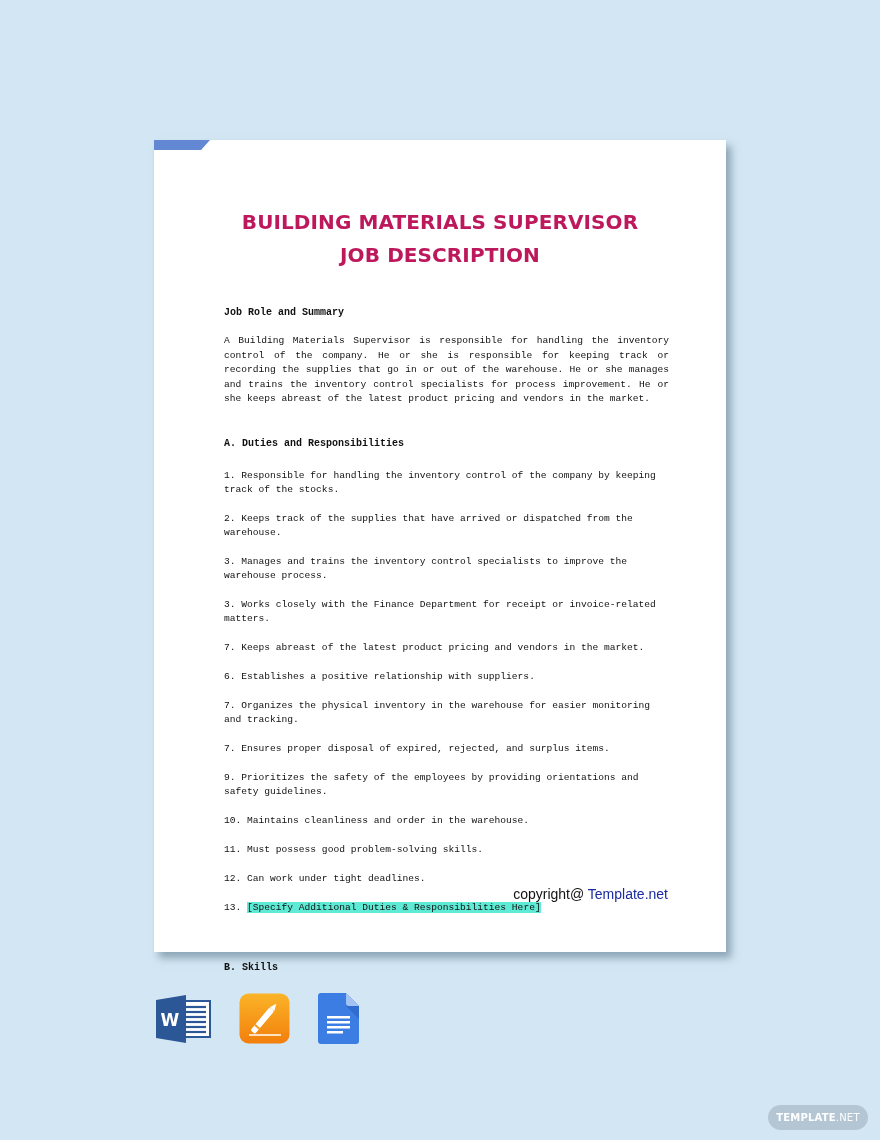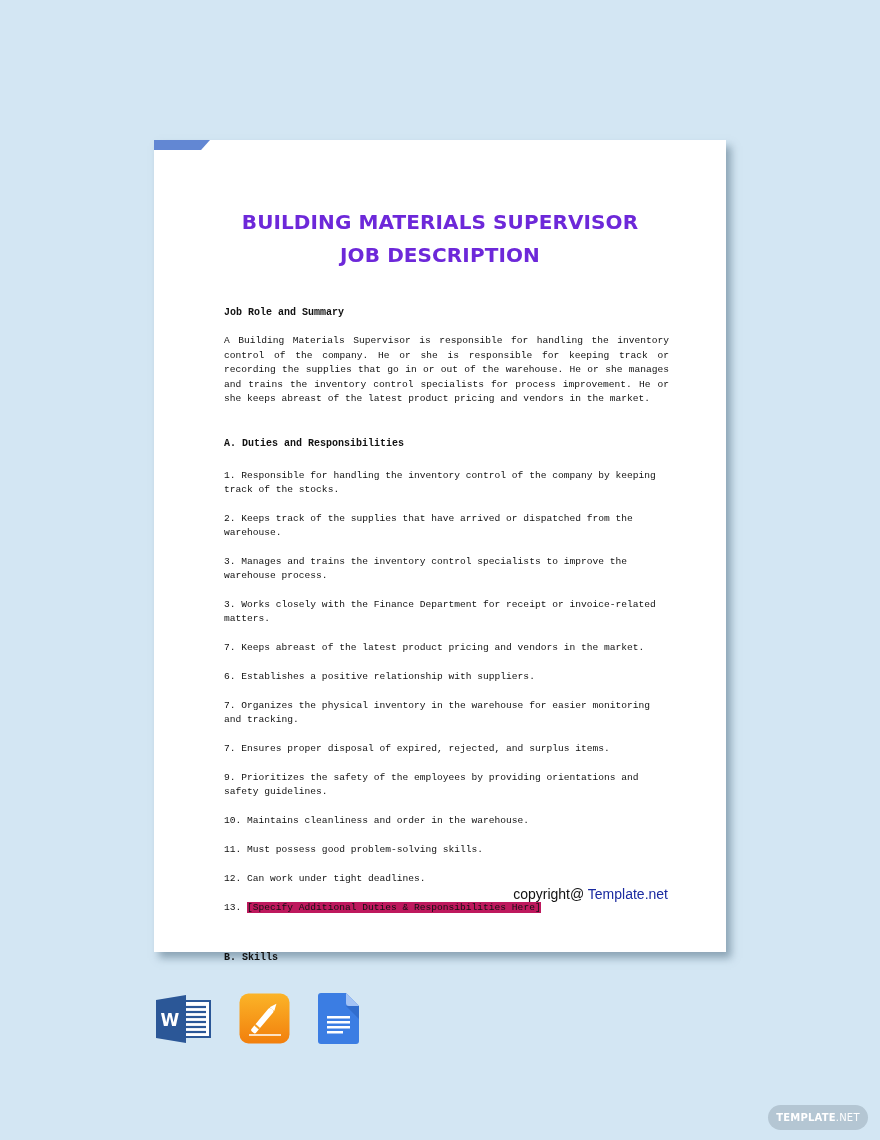--- a/index.html
+++ b/index.html
@@ -19,21 +19,21 @@
   }
   .corner-tab {
     position: absolute; left: 0; top: 0;
     width: 56px; height: 10px;
     background: #6287d3;
     clip-path: polygon(0 0, 100% 0, 84% 100%, 0 100%);
   }
   .title {
     position: absolute; left: 0; top: 66px; width: 572px;
     text-align: center;
-    color: #6d28d9;
+    color: #be185d;
     font-family: "DejaVu Sans", sans-serif;
     font-weight: bold;
     font-size: 20px;
     line-height: 33px;
     letter-spacing: 0.1px;
   }
   .content {
     position: absolute; left: 70px; top: 166px; width: 445px;
     color: #111;
     font-family: Liberation Mono, monospace;
@@ -44,22 +44,22 @@
     line-height: 14px;
   }
   .para {
     margin: 14px 0 0 0;
     line-height: 14.5px;
     text-align: justify;
   }
   .sec-a { margin-top: 30px; }
   .duty { line-height: 14px; margin: 15px 0 0 0; }
   .duty:first-of-type { margin-top: 18px; }
-  .hl { background: #be185d; }
-  .sec-b { margin-top: 36px; }
+  .hl { background: #5eead4; }
+  .sec-b { margin-top: 46px; }
   .copyright {
     position: absolute; right: 58px; top: 746px;
     font-size: 14px; color: #111;
   }
   .copyright .link { color: #1a2aa0; }
   .icons { position: absolute; left: 0; top: 0; }
   .icon { position: absolute; }
   .badge {
     position: absolute; left: 768px; top: 1105px;
     width: 100px; height: 25px;

